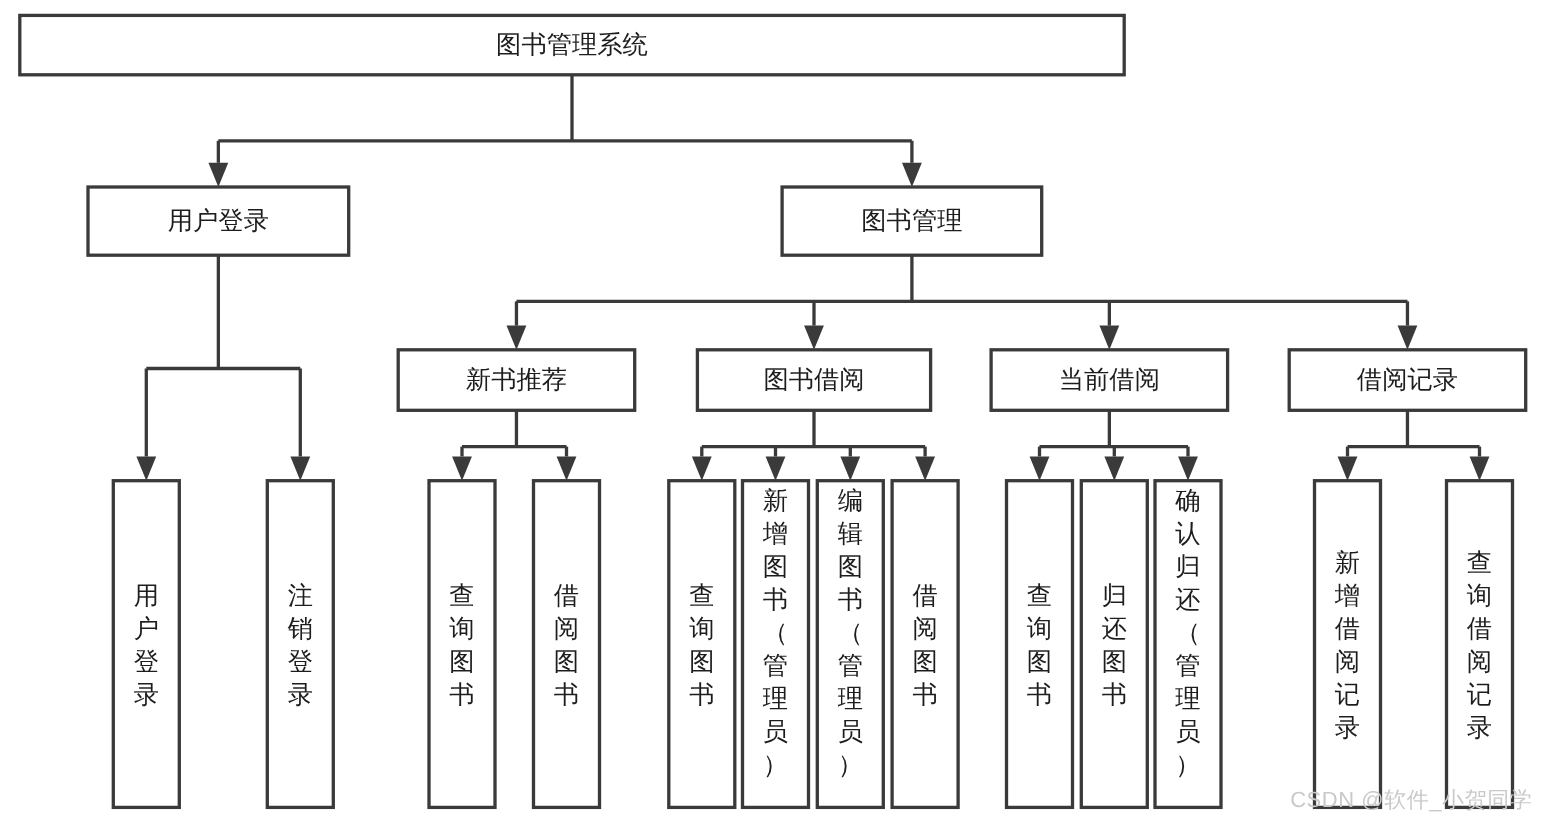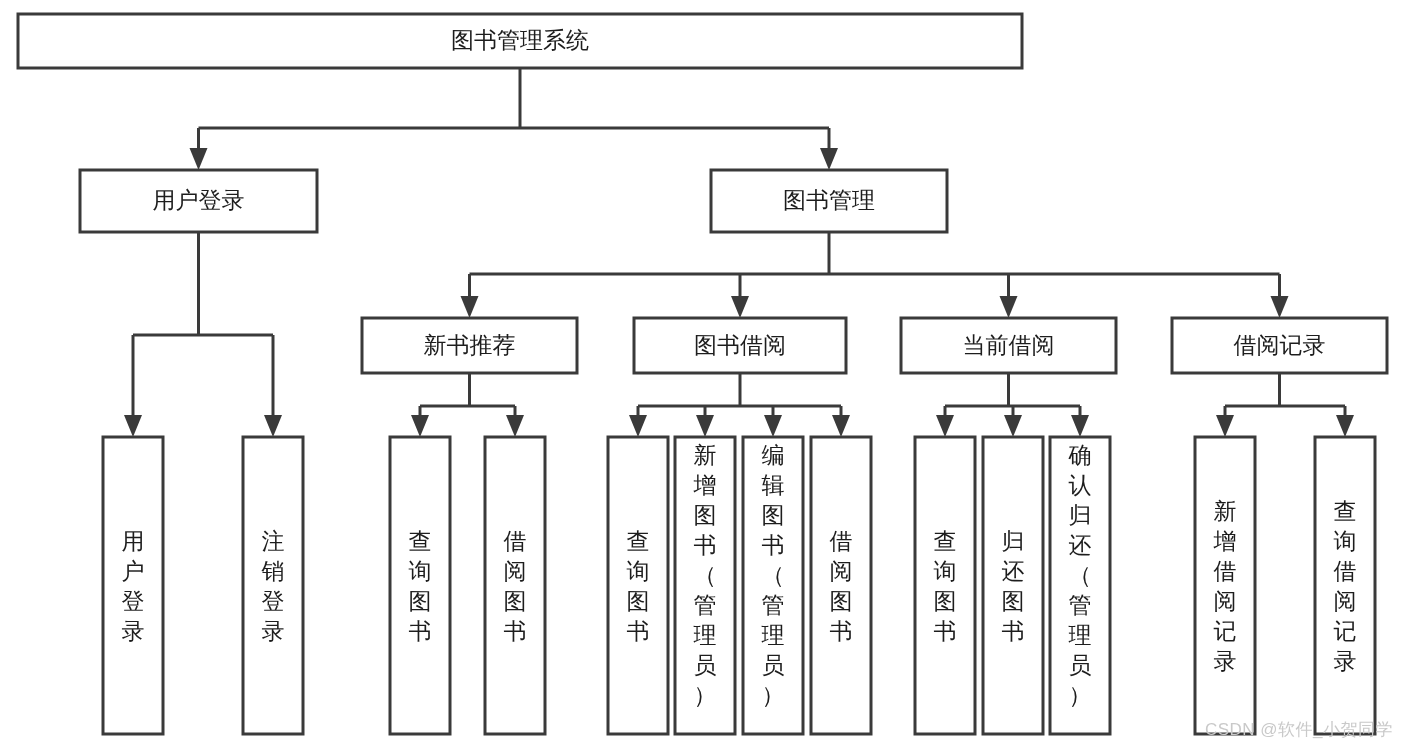--- a/index.html
+++ b/index.html
@@ -52,21 +52,21 @@
   }
   .edge-arrow {
     fill: #3a3a3a;
     stroke: none;
   }
   .watermark {
     position: absolute;
     right: 12px;
     bottom: 6px;
     font-family: "Liberation Sans", "DejaVu Sans", sans-serif;
-    font-size: 17px;
+    font-size: 20px;
     color: #c9c9c9;
     white-space: nowrap;
     letter-spacing: 0.5px;
     user-select: none;
   }
 </style>
 </head>
 <body>
 
 <div id="diagram-root">

